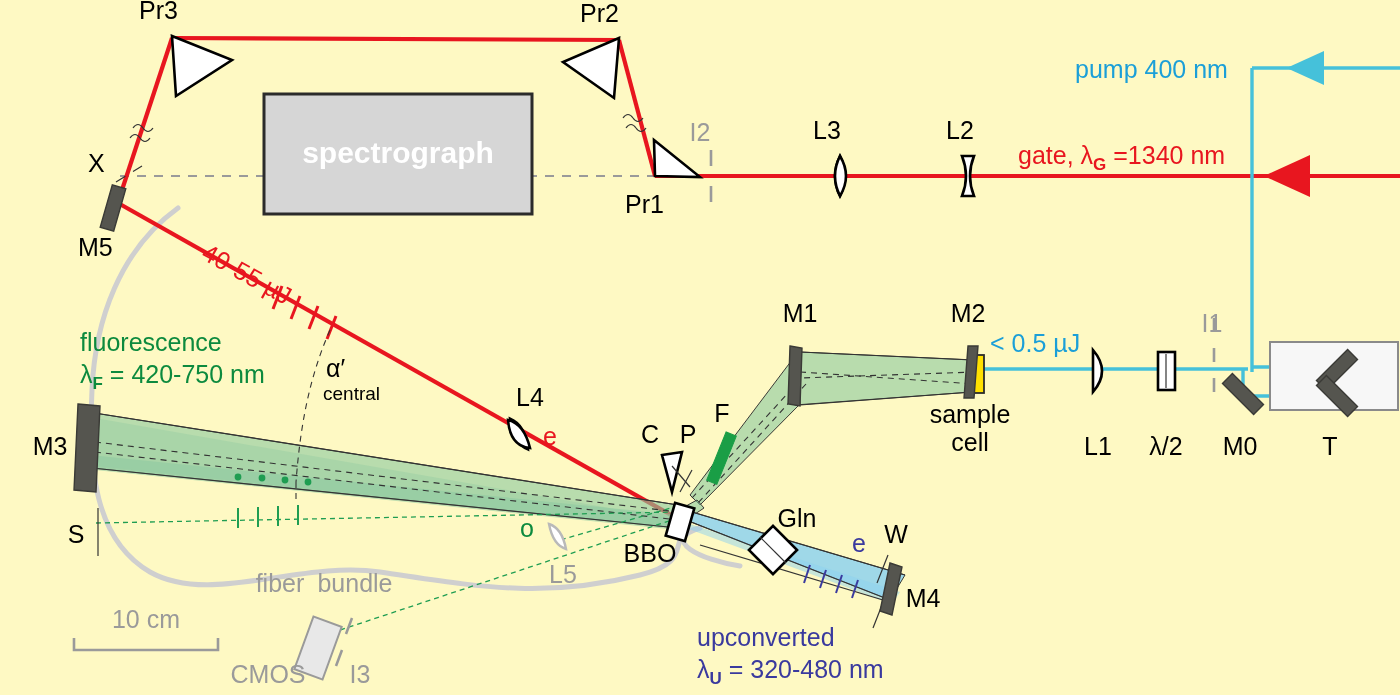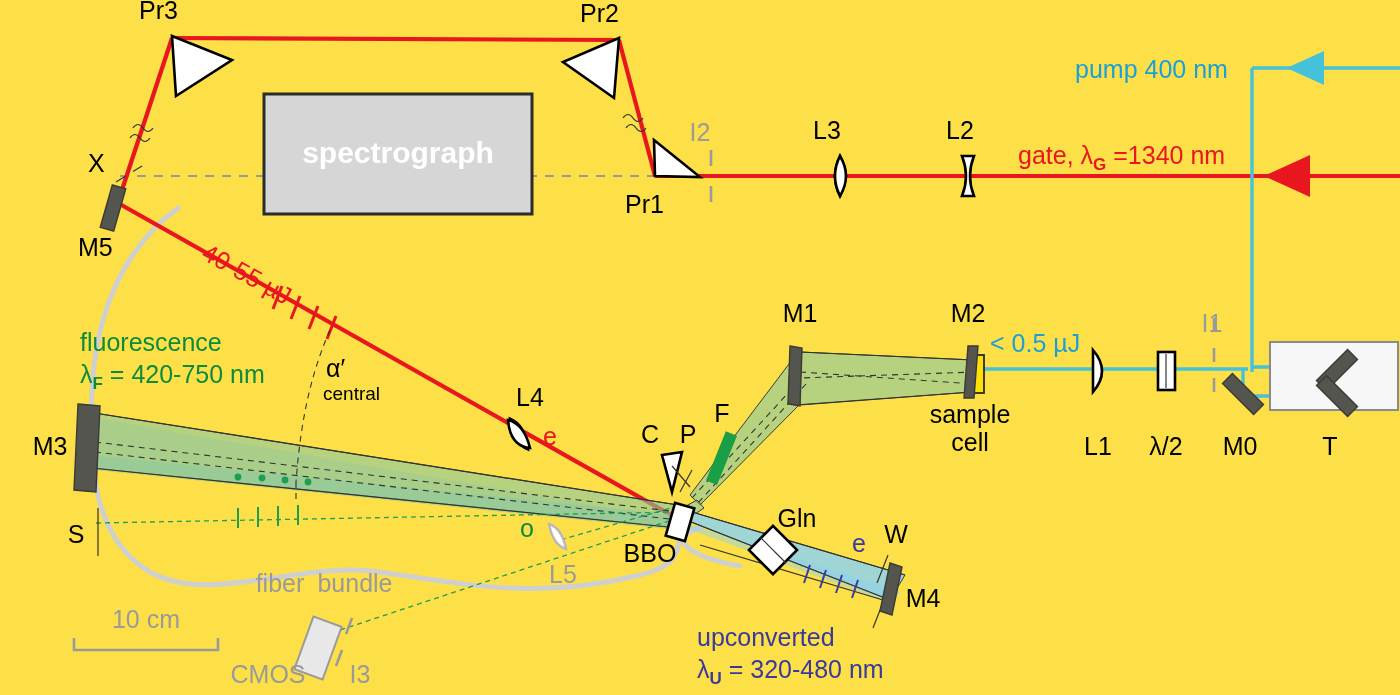--- a/index.html
+++ b/index.html
@@ -1,18 +1,18 @@
 <!DOCTYPE html>
 <html><head>
 <meta charset="utf-8">
 <title>Optical Setup Diagram</title>
 <style>
   html,body{margin:0;padding:0;background:#ffffff;}
   body{font-family:"Liberation Sans",sans-serif;}
-  #stage{position:relative;width:1400px;height:695px;background:#fde047;overflow:hidden;}
+  #stage{position:relative;width:1400px;height:695px;background:#fef9c3;overflow:hidden;}
   svg#fig{position:absolute;left:0;top:0;width:1400px;height:695px;}
   text{font-family:"Liberation Sans",sans-serif;}
   .lbl{font-size:25px;fill:#000000;}
   .lbl-grey{font-size:25px;fill:#9a9a9a;}
   .lbl-sm{font-size:19px;fill:#000000;}
   .lbl-red{font-size:25px;fill:#e8161f;}
   .lbl-green{font-size:25px;fill:#0c8a3e;}
   .lbl-cyan{font-size:25px;fill:#1b9fd8;}
   .lbl-indigo{font-size:25px;fill:#3a3a9e;}
   .lbl-spec{font-size:30px;fill:#ffffff;font-weight:bold;}

